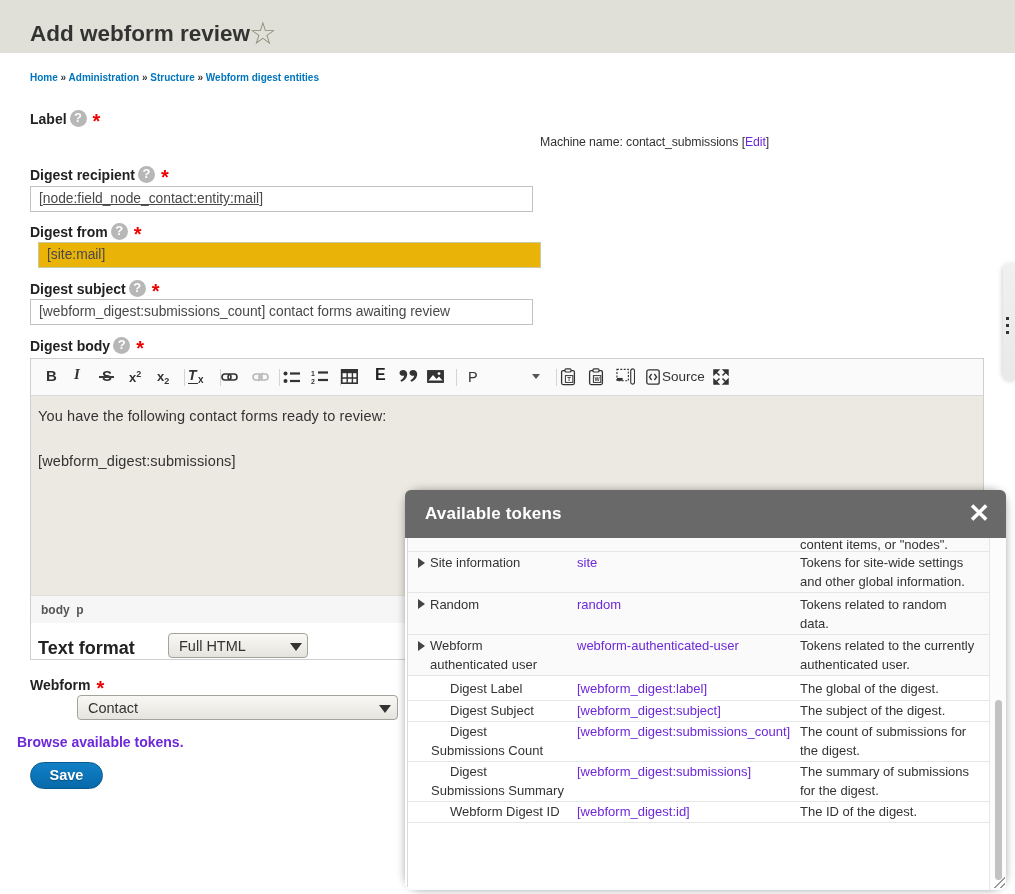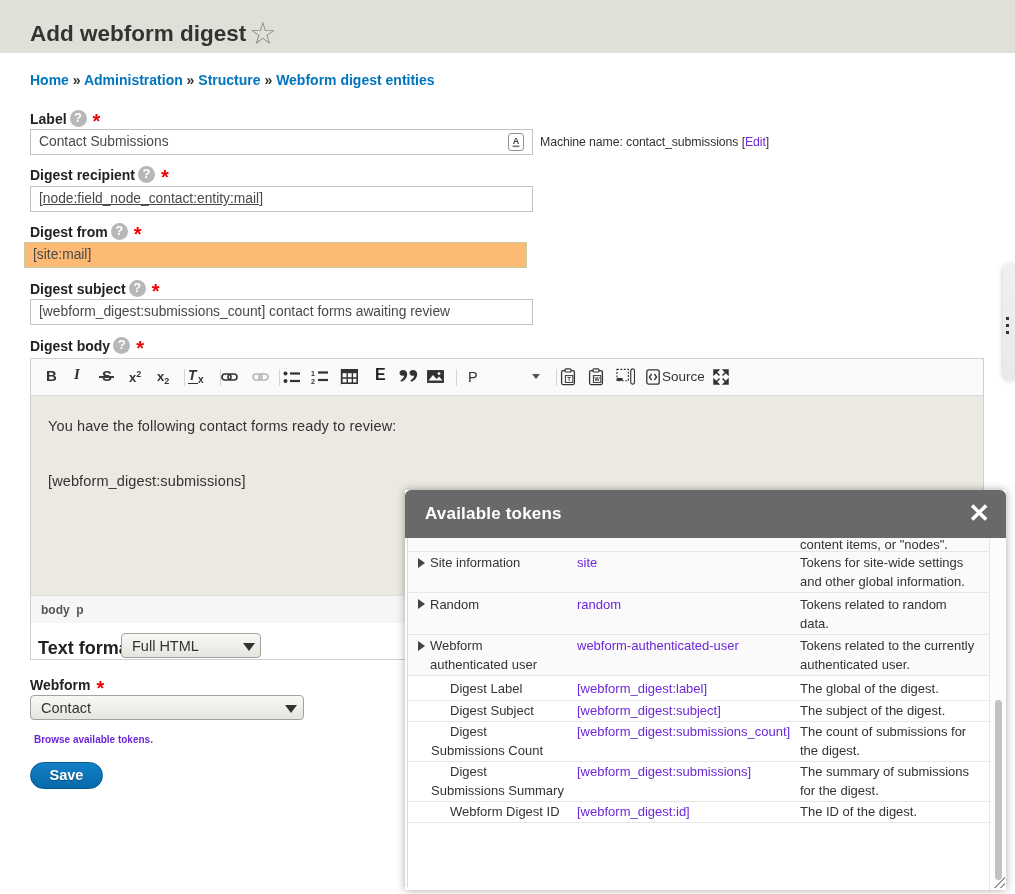--- a/index.html
+++ b/index.html
@@ -3,45 +3,45 @@
 <meta charset="utf-8">
 <style>
 html,body{margin:0;padding:0;}
 body{font-family:"Liberation Sans",sans-serif;background:#fff;}
 #page{position:relative;width:1015px;height:894px;overflow:hidden;background:#fff;}
 .abs{position:absolute;}
 a{color:#6d28d9;text-decoration:none;}
 .hdr{left:0;top:0;width:1015px;height:53px;background:#e0e0d8;}
 .title{left:30px;top:21px;font-size:22.5px;font-weight:bold;color:#333;}
 .star{left:249px;top:15px;font-size:31px;color:#8c8c7a;font-weight:normal;}
-.crumb{left:30px;top:72px;font-size:14px;font-weight:bold;color:#333;}
+.crumb{left:30px;top:72px;font-size:10px;font-weight:bold;color:#333;}
 .crumb a{color:#0074bd;}
 .lbl{font-size:14px;font-weight:bold;color:#222;}
 .qi{display:inline-block;width:17px;height:17px;border-radius:50%;background:#b7b7b7;color:#fff;font-size:13px;font-weight:bold;text-align:center;line-height:16.5px;vertical-align:1.5px;margin-left:3px;}
 .req{color:#e00;font-size:20px;line-height:14px;font-weight:bold;margin-left:6px;vertical-align:-4.5px;}
 .inp{box-sizing:border-box;width:503px;height:26px;border:1px solid #c2c2c2;background:#fff;font-size:13.8px;color:#494949;line-height:24px;padding-left:8px;}
 .mn{left:540px;top:135px;font-size:12.3px;letter-spacing:-0.1px;color:#333;}
 
 .edbox{left:30px;top:358px;width:954px;height:302px;border:1px solid #cfcfcf;box-sizing:border-box;background:#fff;}
 .toolbar{position:absolute;left:0;top:0;right:0;height:36px;background:#fafafa;border-bottom:1px solid #d9d9d9;}
 .edcontent{position:absolute;left:0;top:37px;right:0;height:199px;background:#ece9e2;color:#333;font-size:14.5px;letter-spacing:0.12px;}
-.edcontent p{margin:10px;padding:0 8px 0 7px;}
+.edcontent p{margin:0;padding:0 8px 0 7px;}
 .bodyp{position:absolute;left:0;top:236px;right:0;height:28px;background:#f6f6f6;border-top:1px solid #e0e0e0;font-size:12px;font-weight:bold;color:#565656;line-height:28px;padding-left:10px;box-sizing:border-box;}
 .filtrow{position:absolute;left:0;top:264px;right:0;height:36px;background:#fff;}
-.sel{box-sizing:border-box;border:1px solid #a3a39b;border-radius:4px;background:linear-gradient(#f9f8f5,#e6e4de);position:absolute;}
+.sel{box-sizing:border-box;border:1px solid #a3a39b;border-radius:4px;background:linear-gradient(#f9f8f5,#e6e4de);position:absolute;margin-left:47px;}
 .sel .st{position:absolute;left:10px;top:0;font-size:14.5px;color:#333;}
 .sel .ar{position:absolute;width:0;height:0;border-left:5px solid transparent;border-right:5px solid transparent;border-top:7px solid #333;}
 .wlbl{left:30px;top:677px;}
-.browse{left:34px;top:734px;font-size:10px;font-weight:bold;}
+.browse{left:17px;top:734px;font-size:14px;font-weight:bold;}
 .save{left:30px;top:762px;width:73px;height:27px;border-radius:14px;background:linear-gradient(#1280c6,#0769ab);border:1px solid #07598f;box-sizing:border-box;color:#fff;font-size:14.5px;font-weight:bold;text-align:center;line-height:25px;text-shadow:0 1px 1px rgba(0,0,0,0.3);}
 
 .tray{left:1003px;top:263px;width:12px;height:117px;background:linear-gradient(#f0f0f0,#e9e9e9);border-radius:8px 0 0 8px;box-shadow:-1px 1px 5px rgba(0,0,0,0.18);}
 .dot{left:1006px;width:3px;height:3px;background:#333;}
 
-.modal{left:405px;top:490px;width:601px;height:400px;border-radius:0;box-shadow:0 0 8px rgba(0,0,0,0.35);background:#fff;}
+.modal{left:405px;top:490px;width:601px;height:400px;border-radius:16px;box-shadow:0 0 8px rgba(0,0,0,0.35);background:#fff;}
 .mhead{position:absolute;left:0;top:0;right:0;height:48px;background:#696969;border-radius:6px 6px 0 0;}
 .mtitle{position:absolute;left:20px;top:14px;font-size:17px;font-weight:bold;color:#fff;letter-spacing:0.2px;}
 .mclose{position:absolute;right:16px;top:8px;font-size:26px;font-weight:bold;color:#fff;}
 .mbody{position:absolute;left:0;top:48px;right:0;bottom:0;overflow:hidden;border-radius:0 0 6px 6px;background:#fff;}
 table.tok{border-collapse:collapse;table-layout:fixed;position:absolute;left:3px;top:-10.3px;width:582px;font-size:13px;color:#333;}
 table.tok td{padding:1.3px 4px 1.2px 0;line-height:19px;border-bottom:1px solid #e6e6e6;vertical-align:top;}
 table.tok td.c1{padding-left:11px;}
 table.tok tr.parent td.c1{position:relative;padding-left:22px;}
 
 
@@ -55,39 +55,32 @@
 .strack{position:absolute;right:0;top:0;bottom:0;width:16px;border-left:1px solid #e6e6e6;background:#fcfcfc;border-radius:0 0 6px 0;}
 .sleft{position:absolute;left:2px;top:0;bottom:3px;width:1px;background:#dadada;}
 .sbar{position:absolute;right:4px;top:162px;width:7px;height:180px;border-radius:3.5px;background:#c2c2c2;}
 .rsz{position:absolute;right:1px;bottom:2px;width:13px;height:13px;background:repeating-linear-gradient(135deg,transparent 0 2.5px,#999 2.5px 4px);clip-path:polygon(100% 0,100% 100%,0 100%);}
 .tb-sep{display:inline-block;width:1px;height:17px;background:#d4d4d4;vertical-align:middle;margin:0 6px;}
 </style>
 </head>
 <body>
 <div id="page">
   <div class="abs hdr"></div>
-  <div class="abs title">Add webform digest</div>
+  <div class="abs title">Add webform review</div>
   <div class="abs star">☆</div>
   <div class="abs crumb"><a>Home</a> » <a>Administration</a> » <a>Structure</a> » <a>Webform digest entities</a></div>
 
   <div class="abs lbl" style="left:30px;top:110px;">Label<span class="qi">?</span><span class="req">*</span></div>
-  <div class="abs inp" style="left:30px;top:129px;">Contact Submissions
-    <svg class="abs" style="right:8px;top:3px;" width="16" height="18" viewBox="0 0 16 18">
-        <rect x="0.5" y="0.5" width="15" height="17" rx="2.5" fill="#fff" stroke="#919191"></rect>
-        <text x="8" y="10.5" font-size="9" font-weight="bold" fill="#444" text-anchor="middle" font-family="Liberation Sans">A</text>
-        <rect x="4.5" y="12.5" width="7" height="1.6" fill="#777"></rect>
-      </svg>
-  </div>
   <div class="abs mn">Machine name: contact_submissions [<a>Edit</a>]</div>
 
   <div class="abs lbl" style="left:30px;top:166px;">Digest recipient<span class="qi">?</span><span class="req">*</span></div>
   <div class="abs inp" style="left:30px;top:186px;text-decoration:underline;">[node:field_node_contact:entity:mail]</div>
 
   <div class="abs lbl" style="left:30px;top:223px;">Digest from<span class="qi">?</span><span class="req">*</span></div>
-  <div class="abs inp" style="left:24px;top:242px;background:#fdba74;border-color:#c9c9a4;">[site:mail]</div>
+  <div class="abs inp" style="left:38px;top:242px;background:#eab308;border-color:#c9c9a4;">[site:mail]</div>
 
   <div class="abs lbl" style="left:30px;top:280px;">Digest subject<span class="qi">?</span><span class="req">*</span></div>
   <div class="abs inp" style="left:30px;top:299px;">[webform_digest:submissions_count] contact forms awaiting review</div>
 
   <div class="abs lbl" style="left:30px;top:337px;">Digest body<span class="qi">?</span><span class="req">*</span></div>
 
   <div class="abs edbox">
     <div class="toolbar" id="tb">
       <b style="position:absolute;left:15px;top:8px;font-size:15px;color:#333;">B</b>
       <span style="position:absolute;left:43px;top:7px;font-size:15px;color:#333;font-family:'Liberation Serif',serif;font-style:italic;font-weight:bold;">I</span>
@@ -178,21 +171,21 @@
     <div class="filtrow">
       <span class="lbl" style="position:absolute;left:7px;top:15px;font-size:18px;">Text format</span>
       <div class="sel" style="left:90px;top:10px;width:140px;height:25px;">
         <span class="st" style="top:2px;line-height:21px;">Full HTML</span>
         <span class="ar" style="right:5px;top:9px;border-left-width:6px;border-right-width:6px;border-top-width:8px;"></span>
       </div>
     </div>
   </div>
 
   <div class="abs lbl wlbl">Webform<span class="req">*</span></div>
-  <div class="abs sel" style="left:30px;top:695px;width:274px;height:25px;">
+  <div class="abs sel" style="left:30px;top:695px;width:321px;height:25px;">
     <span class="st" style="top:1px;line-height:22px;">Contact</span>
     <span class="ar" style="right:6px;top:9px;border-left-width:6px;border-right-width:6px;border-top-width:8px;"></span>
   </div>
   <a class="abs browse">Browse available tokens.</a>
   <div class="abs save">Save</div>
 
   <div class="abs tray"></div>
   <div class="abs dot" style="top:317px;"></div>
   <div class="abs dot" style="top:324px;"></div>
   <div class="abs dot" style="top:331px;"></div>

